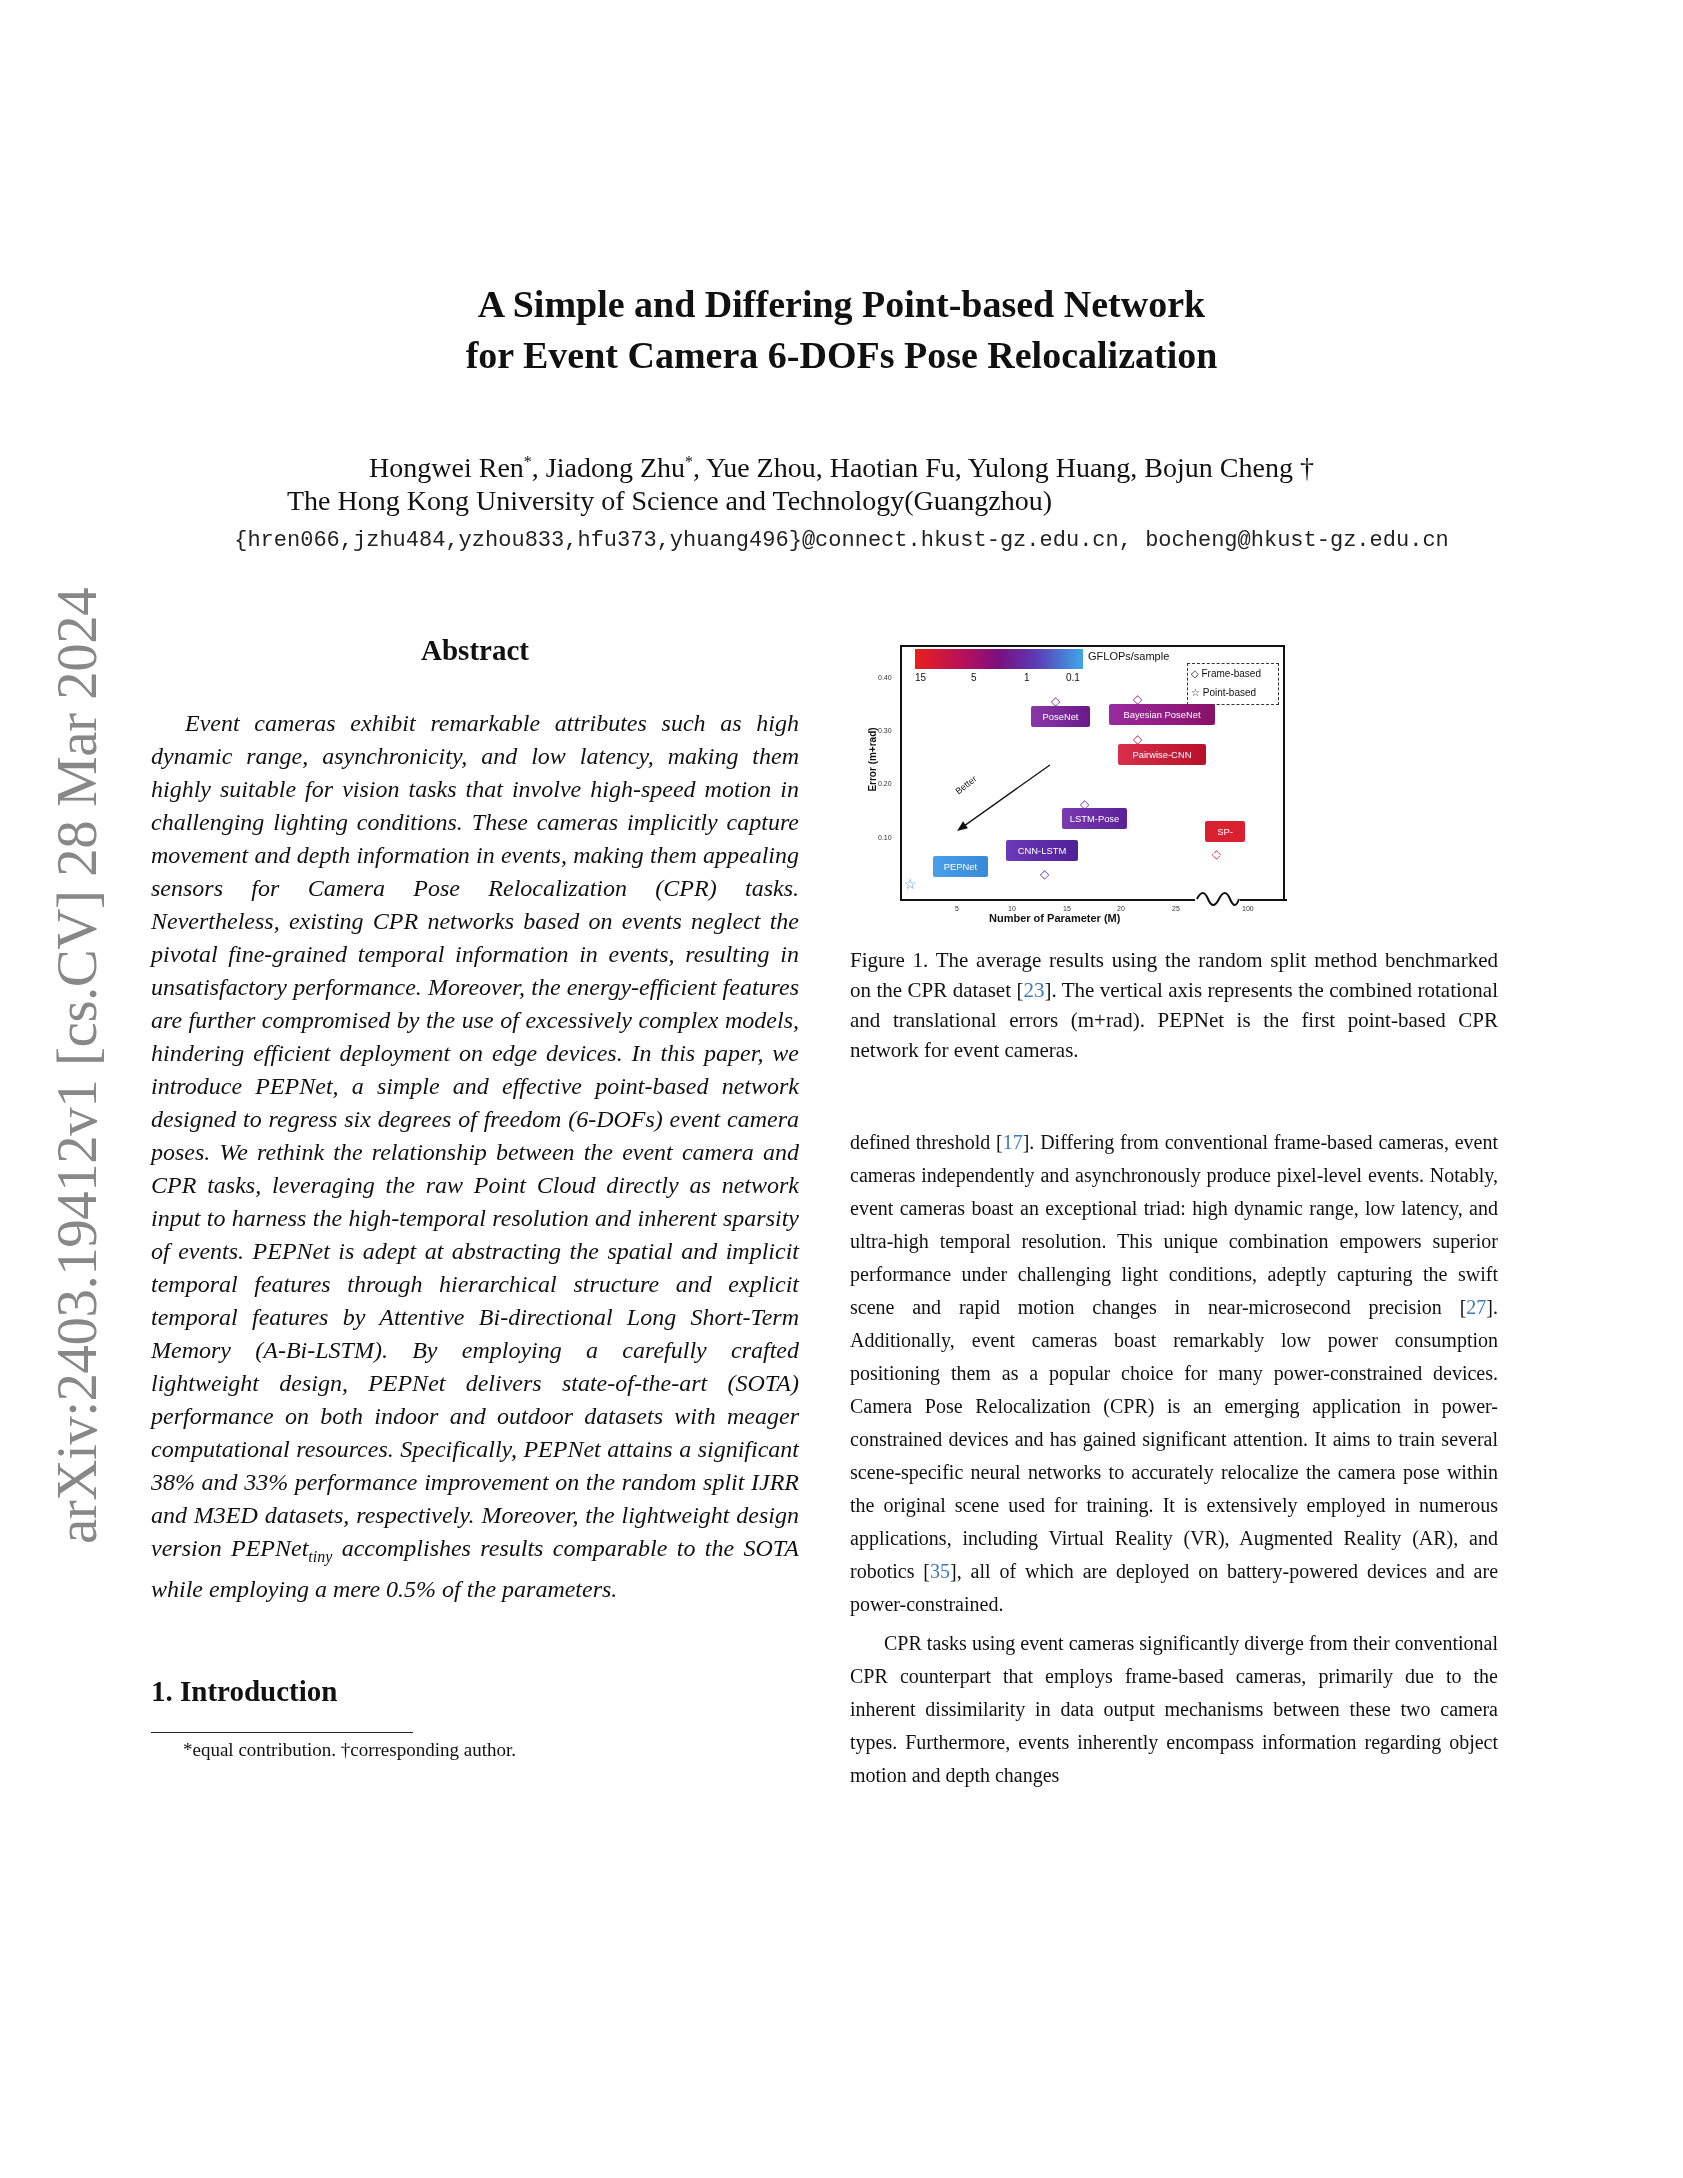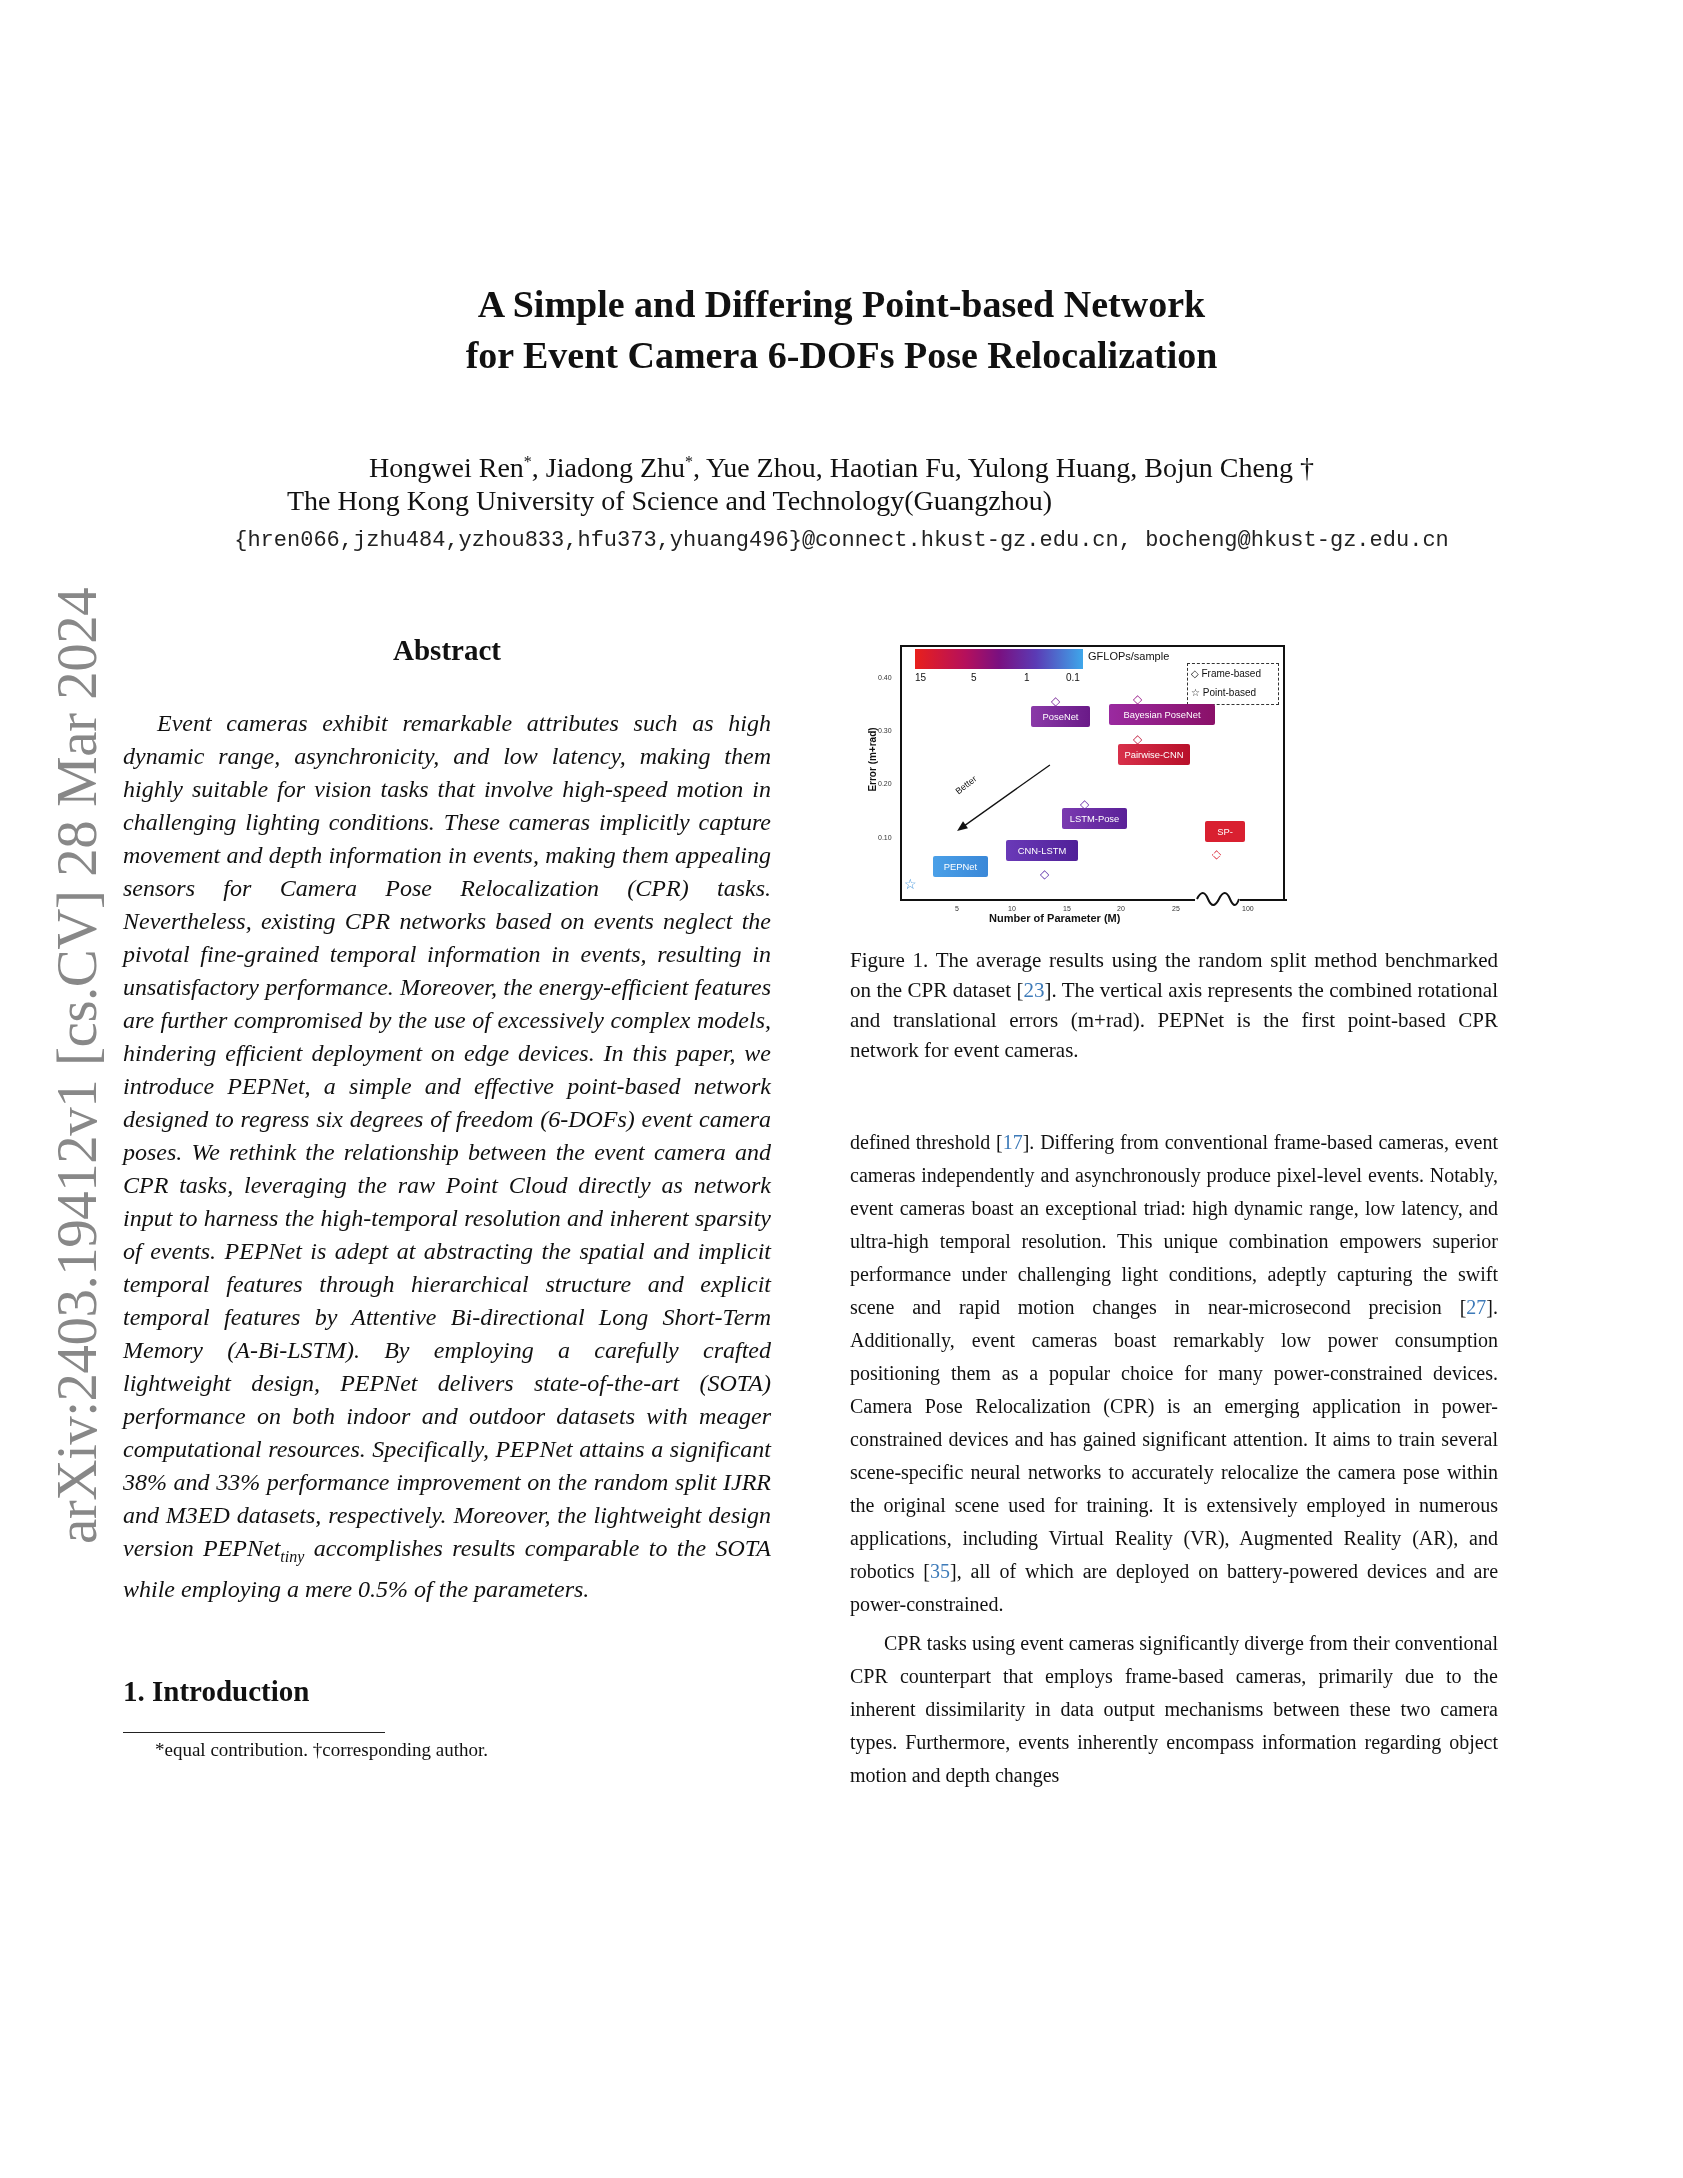--- a/index.html
+++ b/index.html
@@ -7,21 +7,21 @@
       font-family: "Liberation Serif", "DejaVu Serif", serif; color: #111; }
     .arxiv-stamp { position: absolute; left: 44px; top: 1544px; transform-origin: 0 0; transform: rotate(-90deg);
       font-family: "Liberation Serif", serif; font-size: 57px; color: #888; white-space: nowrap; letter-spacing: -0.5px; }
     .title { position: absolute; left: 0; width: 1683px; top: 279px; text-align: center; font-weight: bold;
       font-size: 38px; line-height: 51px; }
     .authors { position: absolute; left: 0; width: 1683px; top: 443px; text-align: center; font-size: 28px; line-height: 38px; }
     .authors sup { font-size: 16px; }
     .affil { position: absolute; left: 0; width: 1339px; top: 482px; text-align: center; font-size: 28px; line-height: 38px; }
     .emails { position: absolute; left: 0; width: 1683px; top: 528px; text-align: center;
       font-family: "Liberation Mono", "DejaVu Sans Mono", monospace; font-size: 22px; color: #222; }
-    .col-left { position: absolute; left: 123px; width: 648px; top: 634px; }
+    .col-left { position: absolute; left: 151px; width: 648px; top: 634px; }
     .col-right { position: absolute; left: 850px; width: 648px; top: 630px; }
     .sec-title { font-weight: bold; font-size: 29px; text-align: center; margin: 0; }
     .abstract-text { margin-top: 40px; font-style: italic; font-size: 24px; line-height: 33px; text-align: justify;
       text-indent: 34px; hyphens: manual; }
     .intro-title { font-weight: bold; font-size: 29px; margin-top: 69px; }
     .body-text { font-size: 20px; line-height: 33px; text-align: justify; margin: 0; }
     .intro-text { margin-top: 22px; }
     .footnote-rule { width: 262px; height: 1px; background: #222; margin-top: 24px; }
     .footnote { font-size: 19px; margin-top: 6px; padding-left: 32px; }
     .ref { color: #3d7ab8; }
@@ -116,21 +116,21 @@
     <span class="marker" style="left:201px;top:65px;color:#7b2a9a">◇</span>
     <span class="marker" style="left:283px;top:63px;color:#9a1a8a">◇</span>
     <span class="marker" style="left:283px;top:103px;color:#c21c40">◇</span>
     <span class="marker" style="left:230px;top:168px;color:#6a2ea8">◇</span>
     <span class="marker" style="left:190px;top:238px;color:#5b2ea8">◇</span>
     <span class="marker" style="left:362px;top:218px;color:#d92030">◇</span>
     <span class="marker" style="left:54px;top:248px;color:#3a8fd8;font-size:14px">☆</span>
 
     <div class="method" style="left:181px;top:76px;width:59px;background:linear-gradient(to right,#8a3aa8,#6a1a88)">PoseNet</div>
     <div class="method" style="left:259px;top:74px;width:106px;background:linear-gradient(to right,#9a2aa0,#8a1068)">Bayesian PoseNet</div>
-    <div class="method" style="left:268px;top:114px;width:72px;background:linear-gradient(to right,#d8304a,#b8102a)">Pairwise-CNN</div>
+    <div class="method" style="left:268px;top:114px;width:88px;background:linear-gradient(to right,#d8304a,#b8102a)">Pairwise-CNN</div>
     <div class="method" style="left:212px;top:178px;width:65px;background:linear-gradient(to right,#7a3ab0,#5a2098)">LSTM-Pose</div>
     <div class="method" style="left:156px;top:210px;width:72px;background:linear-gradient(to right,#6a3ab8,#502098)">CNN-LSTM</div>
     <div class="method" style="left:355px;top:191px;width:40px;background:#d92030">SP-LSTM</div>
     <div class="method" style="left:83px;top:226px;width:55px;background:linear-gradient(to right,#4aa0e8,#3a88d8)">PEPNet</div>
 
     <svg style="position:absolute;left:99px;top:129px" width="109" height="79" viewBox="0 0 110 80">
       <line x1="102" y1="6" x2="12" y2="70" stroke="#111" stroke-width="1.3"></line>
       <polygon points="8,73 14,63 19,70" fill="#111"></polygon>
     </svg>
     <div class="better">Better</div>

